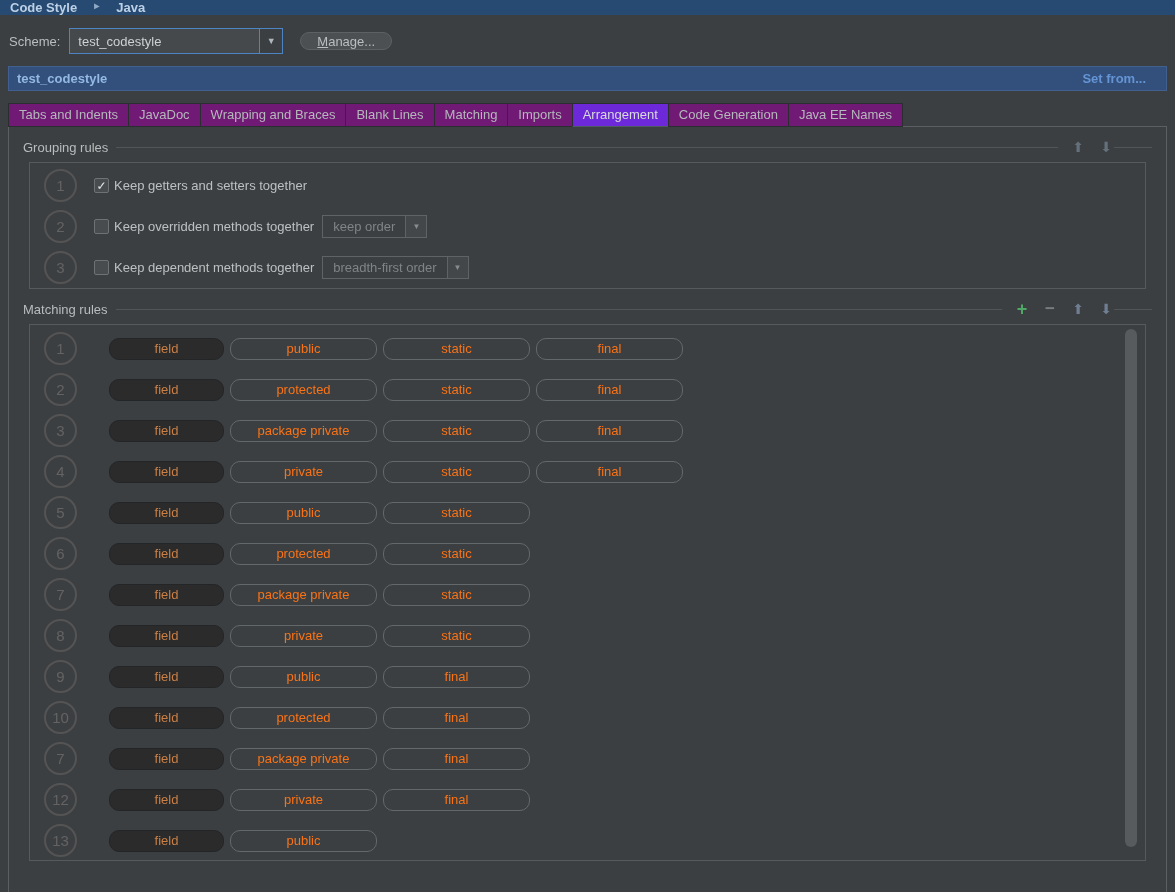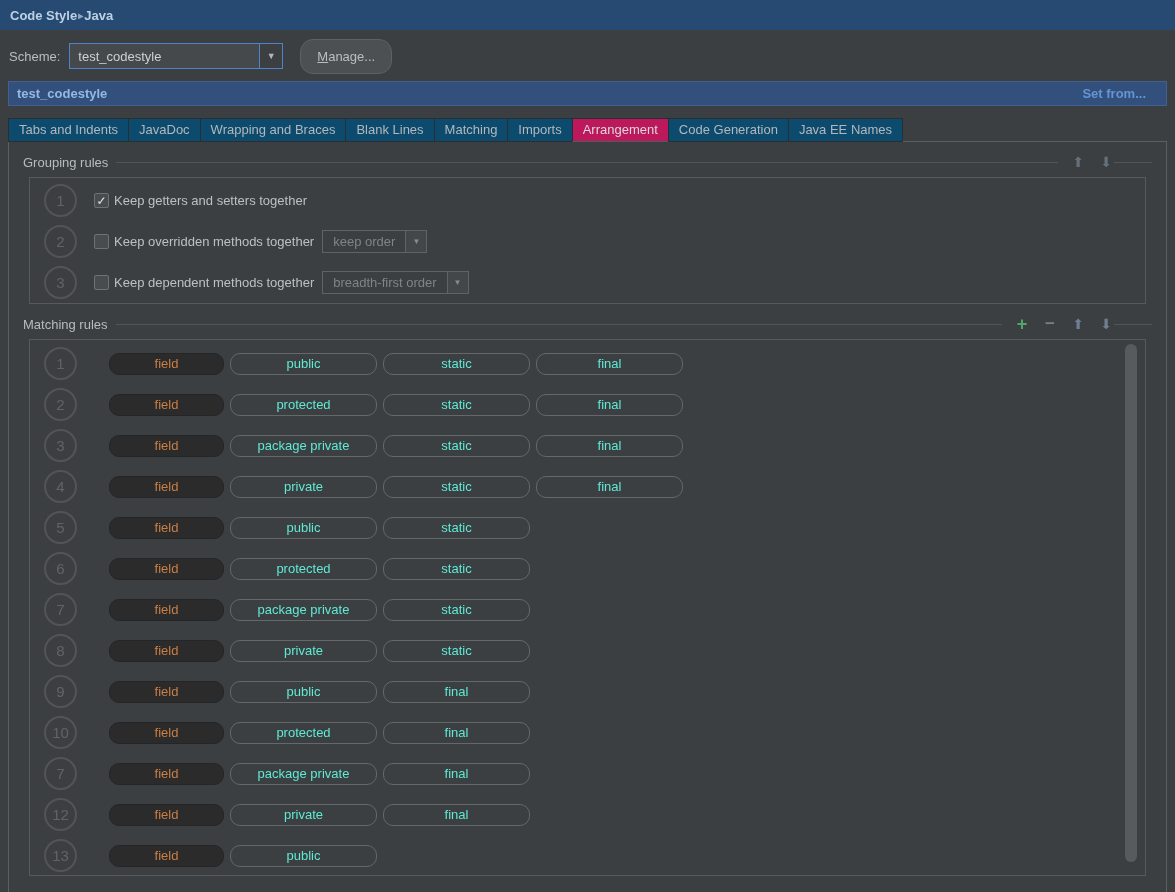--- a/index.html
+++ b/index.html
@@ -8,24 +8,24 @@
     background: #3c3f41;
     font-family: "Liberation Sans", sans-serif;
     font-size: 13px;
     color: #bbbec0;
     overflow: hidden;
     position: relative;
   }
 
   
   .titlebar {
-    height: 30px;
+    height: 15px;
     background: var(--titlebar-blue, #274a72);
-    display: flex; align-items: center;
-    padding-left: 10px; gap: 1px;
+    display: flex; 
+    padding-left: 10px; gap: 17px;
     font-weight: bold; color: #bdd1e6;
   }
   .titlebar .sep { color: #8fa8c4; font-size: 10px; }
 
   
   .scheme-row {
     display: flex; align-items: center;
     padding: 13px 10px 12px 9px;
     height: 51px;
   }
@@ -40,21 +40,21 @@
   .combo .combo-text {
     flex: 1; display: flex; align-items: center;
     padding: 0 8px; color: #cdd1d3; overflow: hidden; white-space: nowrap;
   }
   .combo .combo-arrow {
     width: 23px; display: flex; align-items: center; justify-content: center;
     border-left: 1px solid #4d84c4; background: #3b3f42;
     font-size: 9px; color: #aeb7bf;
   }
   .manage-btn {
-    margin-left: 17px; height: 35px; padding: 0 16px;
+    margin-left: 17px; height: 18px; padding: 0 16px;
     background: #4c5052; border: 1px solid #5e6163; border-radius: 13px;
     color: #bbbec0; font-size: 13px; font-family: "Liberation Sans", sans-serif;
     cursor: pointer;
   }
   .manage-btn span { display: block; }
   .manage-btn span::first-letter { text-decoration: underline; }
 
   
   .banner {
     margin: 0 8px; height: 25px;
@@ -65,28 +65,28 @@
   }
   .banner .banner-title { font-weight: bold; color: #93b9e3; }
   .banner .set-from { font-weight: bold; color: var(--link-blue, #6494d4); cursor: pointer; }
 
   
   .tab-bar {
     display: flex; margin: 12px 0 0 8px; position: relative; z-index: 2;
   }
   .tab {
     padding: 3px 10px 4px 10px;
-    background: #0c4a6e;
+    background: #701a75;
     border: 1px solid #2a2e30;
     margin-left: -1px;
     color: #b4b8ba; white-space: nowrap; cursor: pointer;
   }
   .tab:first-child { margin-left: 0; }
   .tab.selected {
-    background: #be185d; color: #d8dadb; border-bottom-color: #505a61;
+    background: #6d28d9; color: #d8dadb; border-bottom-color: #505a61;
   }
 
   
   .panel {
     margin: -1px 8px 0 8px;
     border: 1px solid #5c5f61;
     height: 876px;
     background: #3c3f41;
     position: relative;
   }
@@ -152,21 +152,21 @@
     white-space: nowrap; overflow: hidden; cursor: pointer;
   }
   .chip.type {
     width: 115px; margin-left: 32px;
     background: #2b2b2b; border: 1px solid #232527;
     color: var(--accent-orange, #c97f45);
   }
   .chip.mod {
     width: 147px;
     background: transparent; border: 1px solid #63686b;
-    color: #5eead4;
+    color: #f97316;
   }
 
   .vscroll {
     position: absolute; top: 3px; bottom: 6px; right: 8px; width: 12px;
   }
   .vscroll .thumb {
     position: absolute; top: 1px; left: 0; width: 100%;
     height: calc(100% - 8px);
     background: #575b5d; border-radius: 7px;
   }

